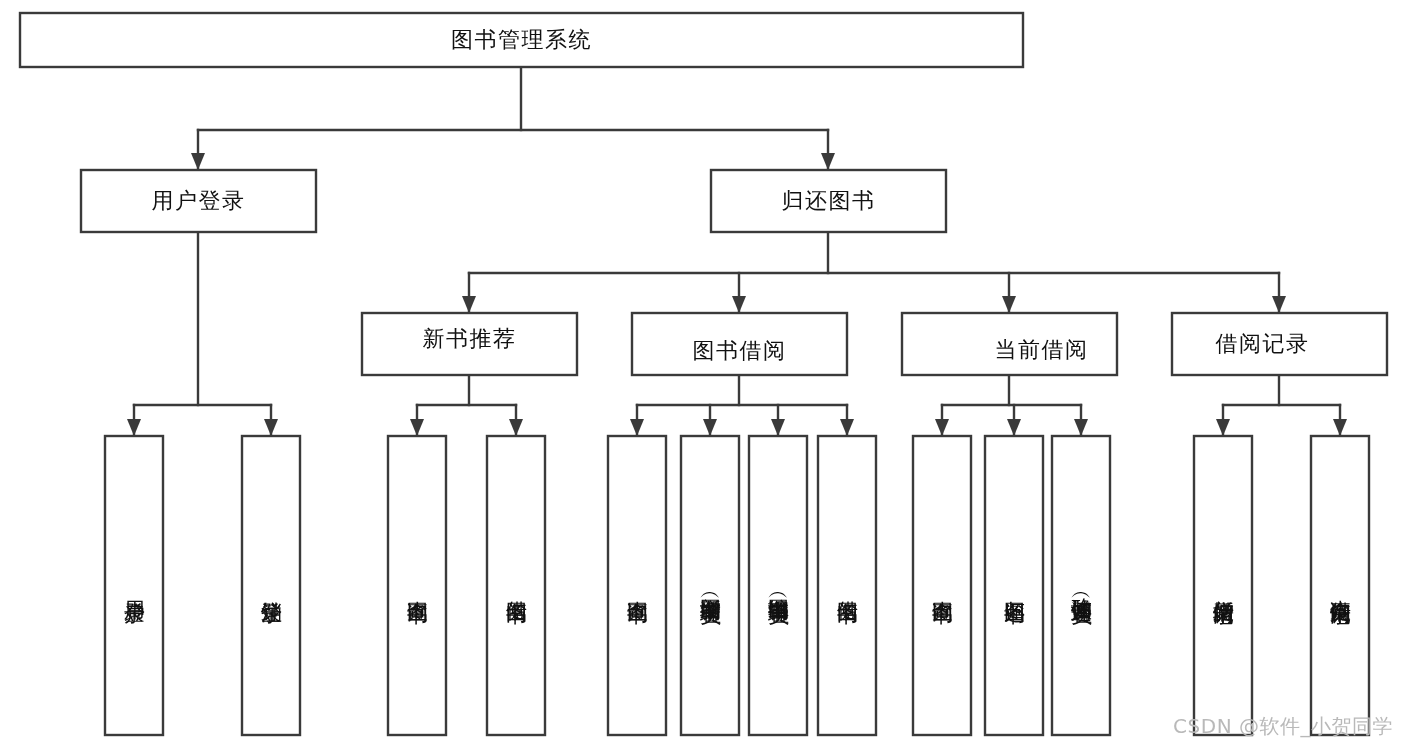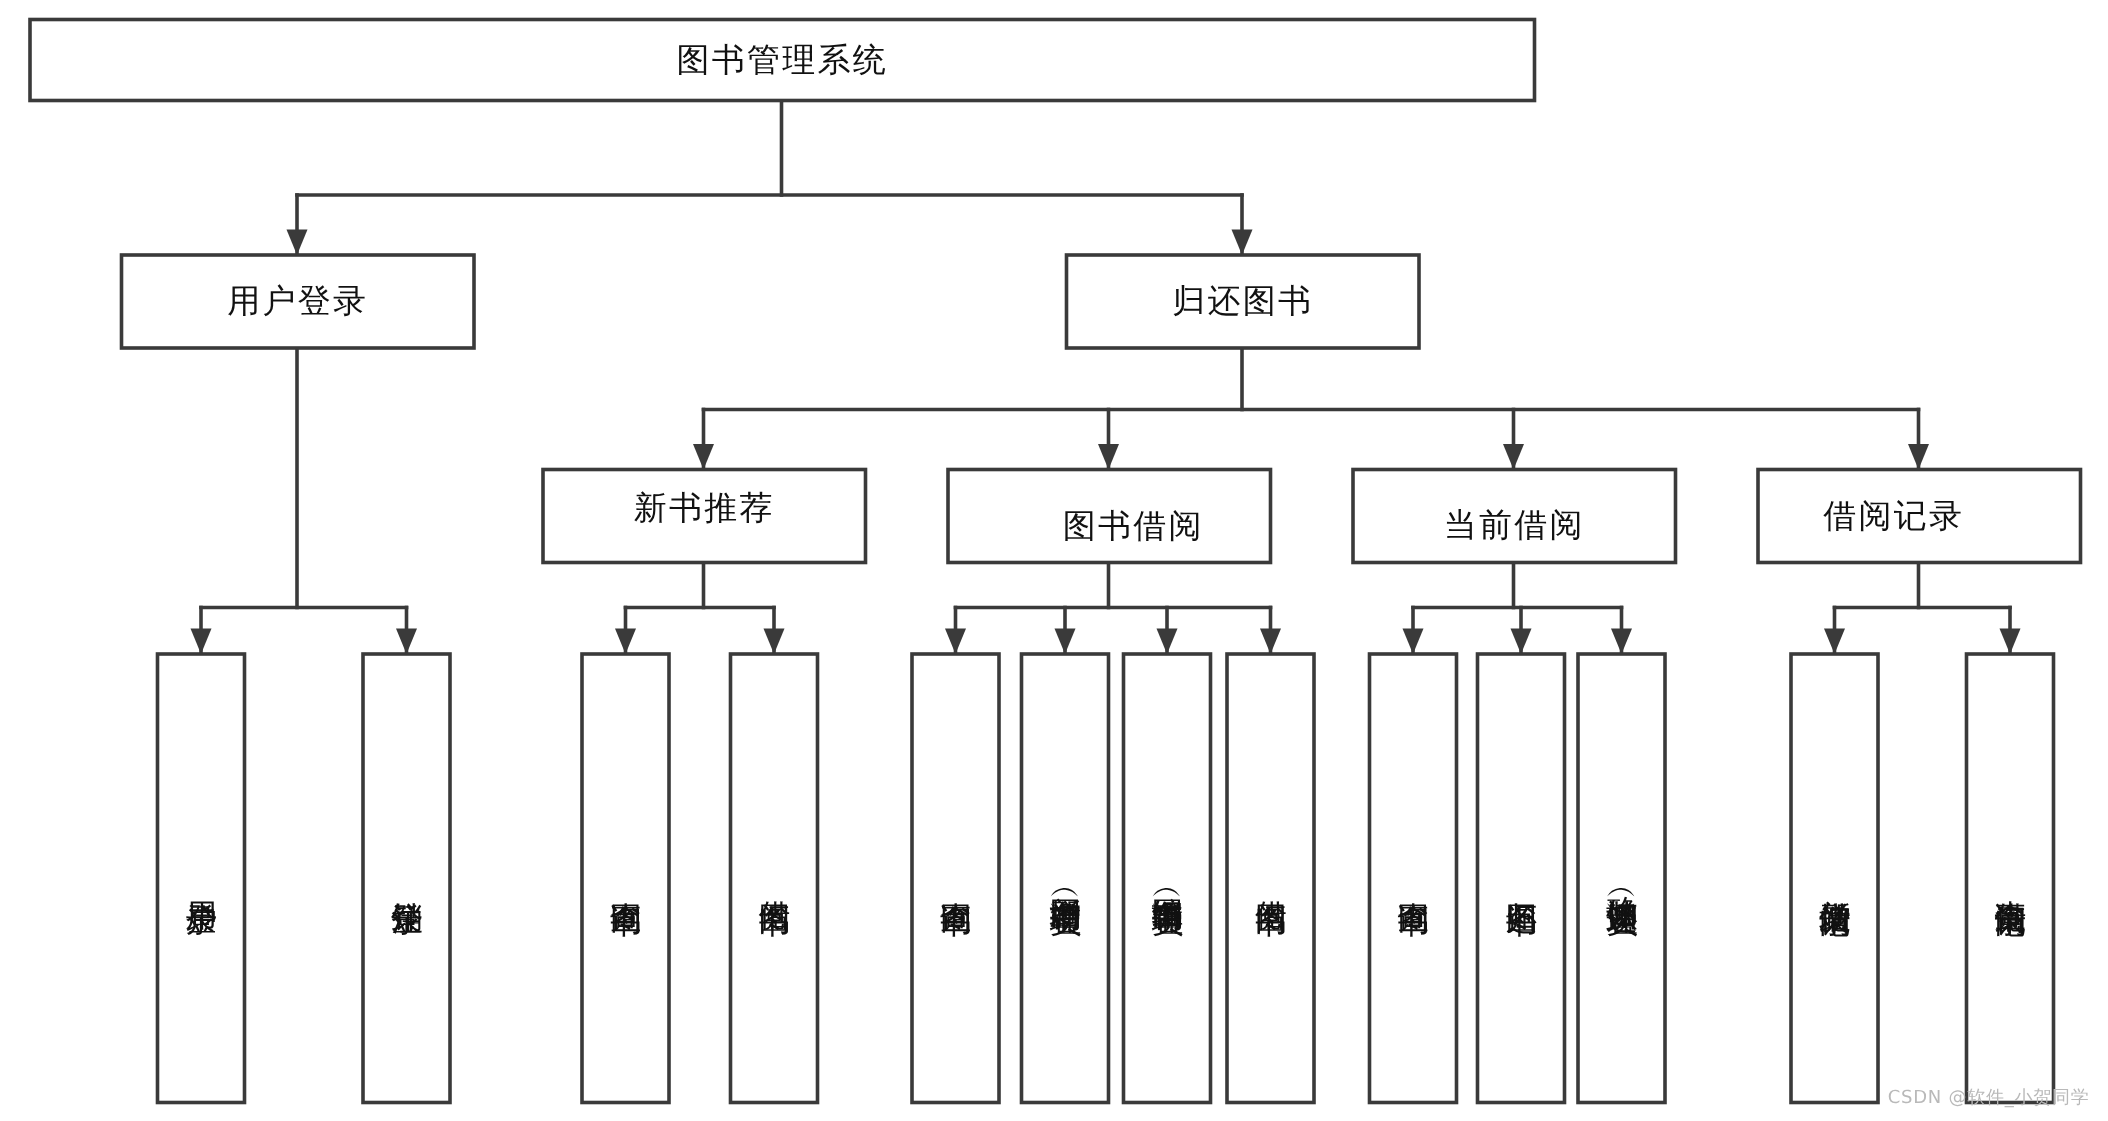--- a/index.html
+++ b/index.html
@@ -72,21 +72,21 @@
     font-size: 22px;
     color: #111111;
     letter-spacing: 1.5px;
     white-space: nowrap;
   }
   #watermark {
     position: absolute;
     right: 12px;
     bottom: 7px;
     font-family: "DejaVu Sans", "Liberation Sans", sans-serif;
-    font-size: 12px;
+    font-size: 20px;
     color: #b9b9b9;
     letter-spacing: 0.5px;
     white-space: nowrap;
   }
 </style>
 </head>
 <body>
 
 <div id="diagram-root">
   <svg id="tree-svg" viewBox="0 0 1405 747">
@@ -169,24 +169,24 @@
       </div>
       <div class="hlabel-wrap" style="left: 81px; top: 170px; width: 235px; height: 62px;">
         <span class="hlabel-text">用户登录</span>
       </div>
       <div class="hlabel-wrap" style="left: 711px; top: 170px; width: 235px; height: 62px;">
         <span class="hlabel-text">归还图书</span>
       </div>
       <div class="hlabel-wrap" style="left: 362px; top: 313px; width: 215px; height: 52px;">
         <span class="hlabel-text">新书推荐</span>
       </div>
-      <div class="hlabel-wrap" style="left: 632px; top: 313px; width: 215px; height: 76px; padding-left: 16px;">
+      <div class="hlabel-wrap" style="left: 632px; top: 313px; width: 215px; height: 76px;">
         <span class="hlabel-text">图书借阅</span>
       </div>
-      <div class="hlabel-wrap" style="left: 902px; top: 313px; width: 215px; height: 74px;">
+      <div class="hlabel-wrap" style="left: 902px; top: 313px; width: 215px; height: 74px; padding-left: 32px;">
         <span class="hlabel-text">当前借阅</span>
       </div>
       <div class="hlabel-wrap" style="left: 1172px; top: 313px; width: 181px; height: 62px;">
         <span class="hlabel-text">借阅记录</span>
       </div>
       <div class="vlabel-wrap" style="left: 105px; top: 436px; width: 58px; height: 299px;">
         <span class="vlabel-text">用户登录</span>
       </div>
       <div class="vlabel-wrap" style="left: 242px; top: 436px; width: 58px; height: 299px;">
         <span class="vlabel-text">注销登录</span>

